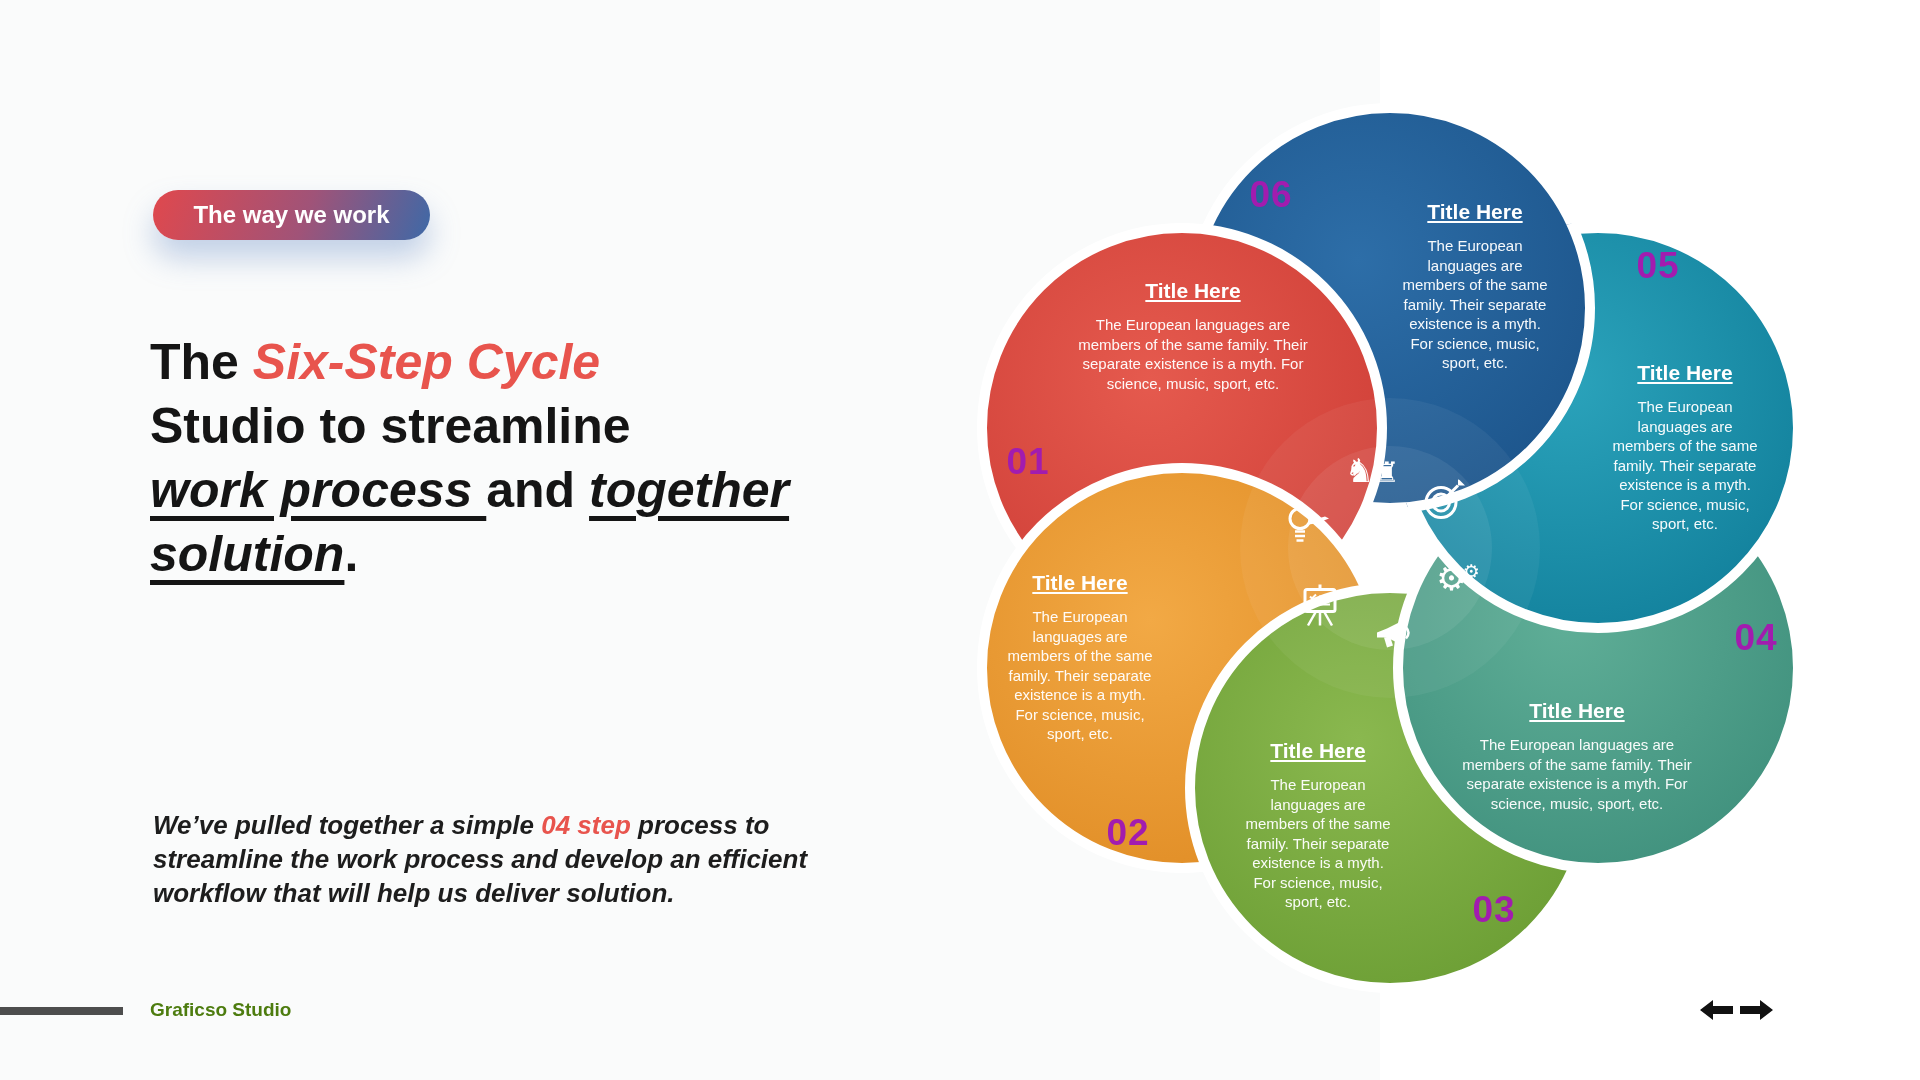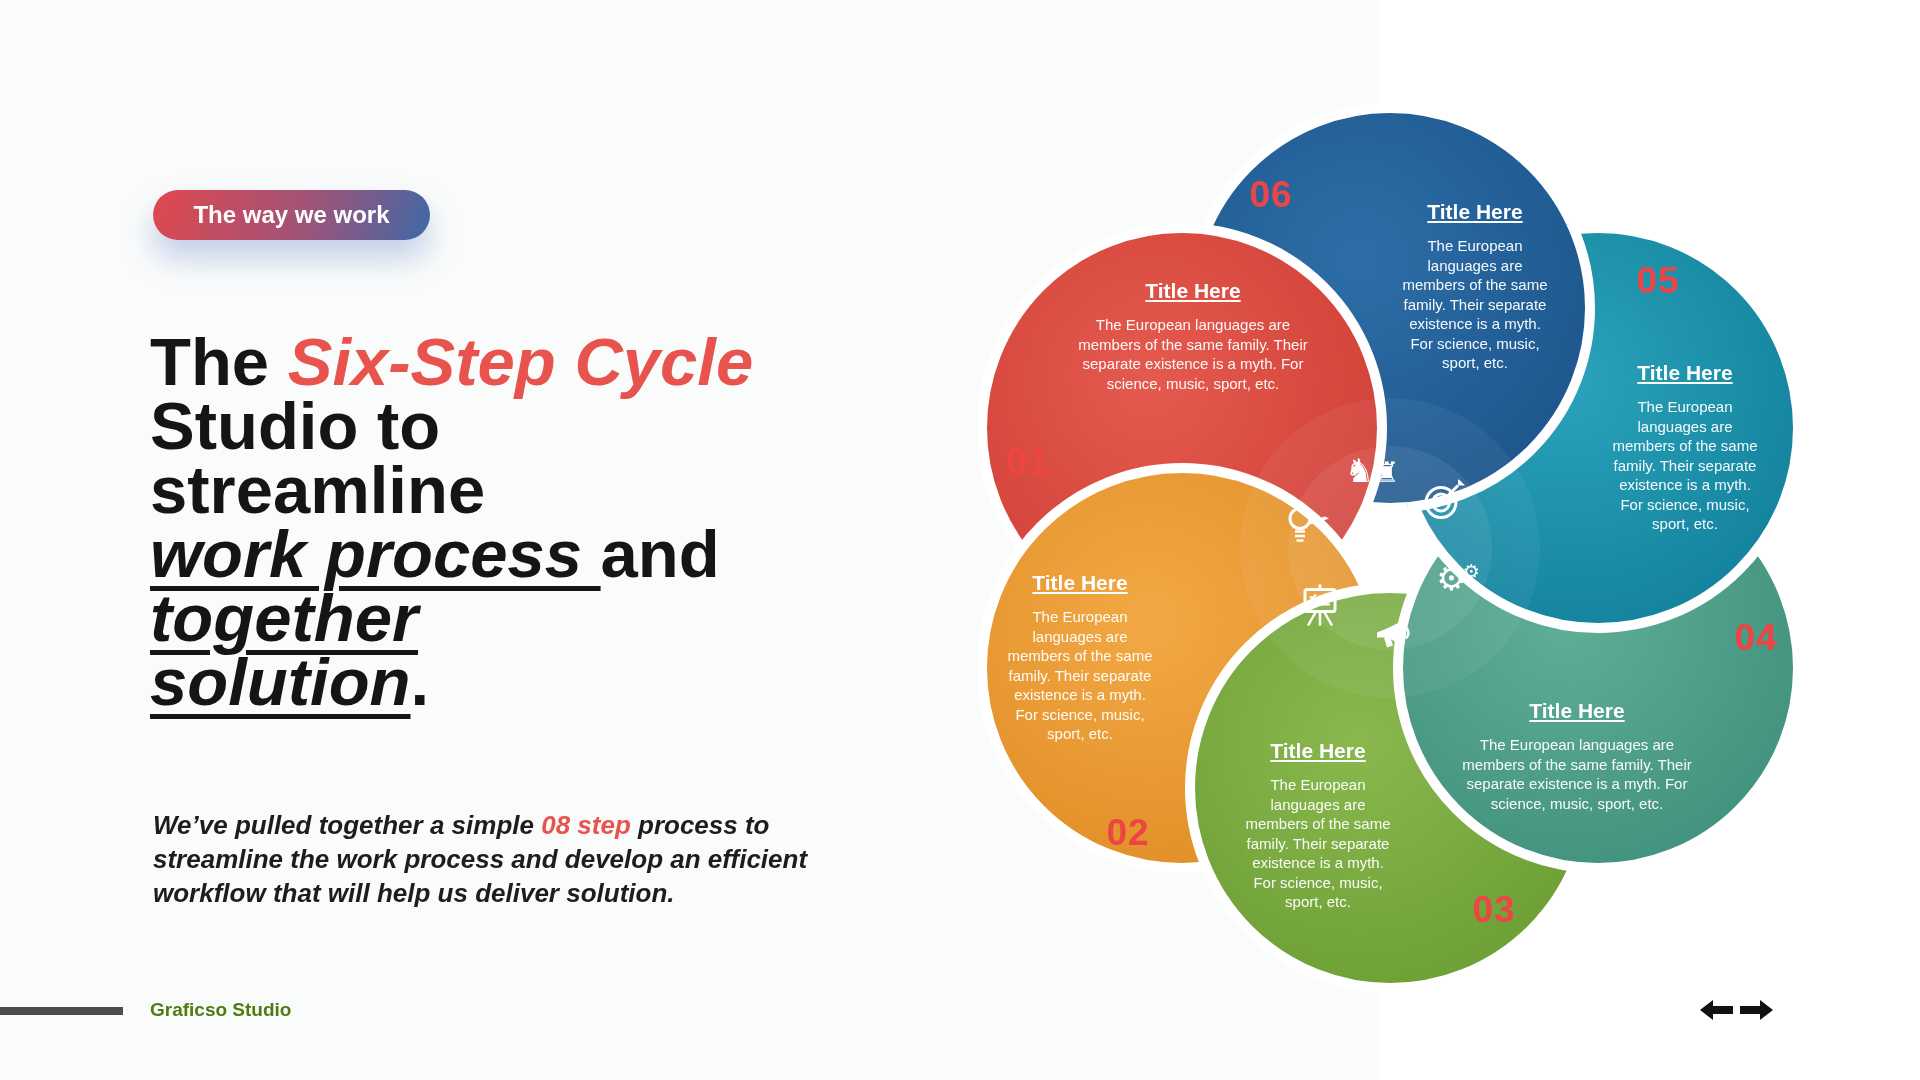--- a/index.html
+++ b/index.html
@@ -9,37 +9,37 @@
   .bg-right { position:absolute; left:1380px; top:0; width:540px; height:1080px; background:#ffffff; }
 
   
   .badge { position:absolute; left:153px; top:190px; width:277px; height:50px;
            border-radius:29px; display:flex; align-items:center; justify-content:center;
            background:linear-gradient(110deg,#e0484d 0%, #a05378 55%, #3e69a7 100%);
            box-shadow:0 18px 30px rgba(110,145,200,.40); }
   .badge span { color:#ffffff; font-size:24px; font-weight:bold; }
 
   h1.title { position:absolute; left:150px; top:330px; width:640px;
-             font-size:67px; line-height:64px; font-weight:bold; color:#151515; }
+             font-size:50px; line-height:64px; font-weight:bold; color:#151515; }
   .accent-ital { font-style:italic; }
   .u-ital { font-style:italic; text-decoration:underline; text-decoration-thickness:5px; text-underline-offset:9px;text-align:right; }
 
   p.intro { position:absolute; left:153px; top:808px; width:700px;
             font-size:26px; line-height:34px; font-weight:bold; font-style:italic; color:#1d1d1d; }
 
   .footer-bar { position:absolute; left:0; top:1007px; width:123px; height:8px; background:#4d4d4d; }
   .brand { position:absolute; left:150px; top:999px; font-size:19px; font-weight:bold; color:#4d7c0f; }
 
   
   svg.flower { position:absolute; left:0; top:0; width:1920px; height:1080px; }
 
-  .step-num { position:absolute; transform:translate(-50%,-50%); color:#ef4444;
+  .step-num { position:absolute; transform:translate(-50%,-50%); color:#a21caf;
               font-size:37px; font-weight:bold; letter-spacing:1px; }
   .n1 { left:1028px; top:462px; } .n2 { left:1128px; top:833px; } .n3 { left:1494px; top:910px; }
-  .n4 { left:1756px; top:638px; } .n5 { left:1658px; top:281px; } .n6 { left:1271px; top:195px; }
+  .n4 { left:1756px; top:638px; } .n5 { left:1658px; top:266px; } .n6 { left:1271px; top:195px; }
 
   .step-text { position:absolute; transform:translateX(-50%); text-align:center; color:#ffffff; }
   .step-text .st-title { font-size:21px; font-weight:bold; margin-bottom:12px;text-decoration:underline; }
   .step-text .st-body  { font-size:15px; line-height:19.5px; color:rgba(255,255,255,.96); margin:12px auto; }
   .t1 { left:1193px; top:279px; } .t1 .st-body { width:252px; }
   .t2 { left:1080px; top:571px; } .t2 .st-body { width:158px; }
   .t3 { left:1318px; top:739px; } .t3 .st-body { width:158px; }
   .t4 { left:1577px; top:699px; } .t4 .st-body { width:252px; }
   .t5 { left:1685px; top:361px; } .t5 .st-body { width:158px; }
   .t6 { left:1475px; top:200px; } .t6 .st-body { width:158px; }
@@ -65,21 +65,21 @@
 
 <div class="badge">
   <span>The way we work</span>
 </div>
 
 <h1 class="title"><span>The </span><span class="accent-ital" style="color:#e8544d">Six-Step Cycle</span><br>
 <span>Studio to streamline</span><br>
 <span class="u-ital">work process </span><span>and </span><span class="u-ital">together</span><br>
 <span class="u-ital">solution</span><span>.</span></h1>
 
-<p class="intro"><span>We’ve pulled together a simple </span><span style="color:#e8544d">08 step</span><span> process to streamline the work process and develop an efficient workflow that will help us deliver solution.</span></p>
+<p class="intro"><span>We’ve pulled together a simple </span><span style="color:#e8544d">04 step</span><span> process to streamline the work process and develop an efficient workflow that will help us deliver solution.</span></p>
 
 <div class="footer-bar"></div>
 <div class="brand">Graficso Studio</div>
 
 <svg class="flower" viewBox="0 0 1920 1080">
   <defs>
     <radialGradient id="g1" cx="42%" cy="38%" r="80%">
       <stop offset="0%" stop-color="#e55a4e"></stop>
       <stop offset="100%" stop-color="#cc3b34"></stop>
     </radialGradient>

